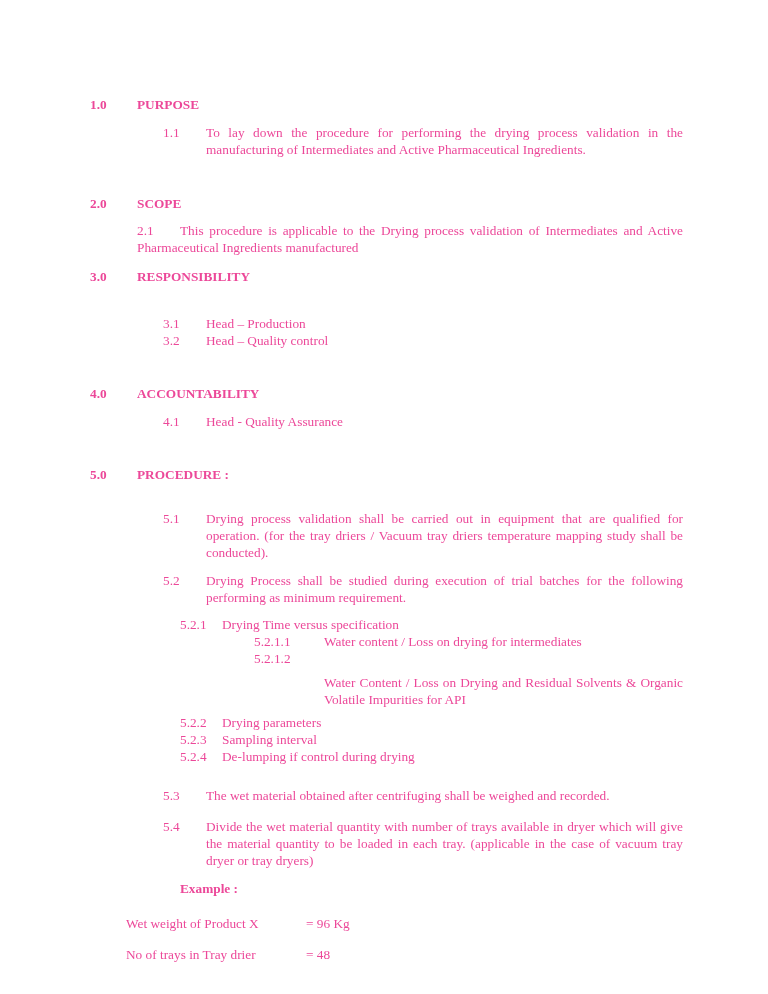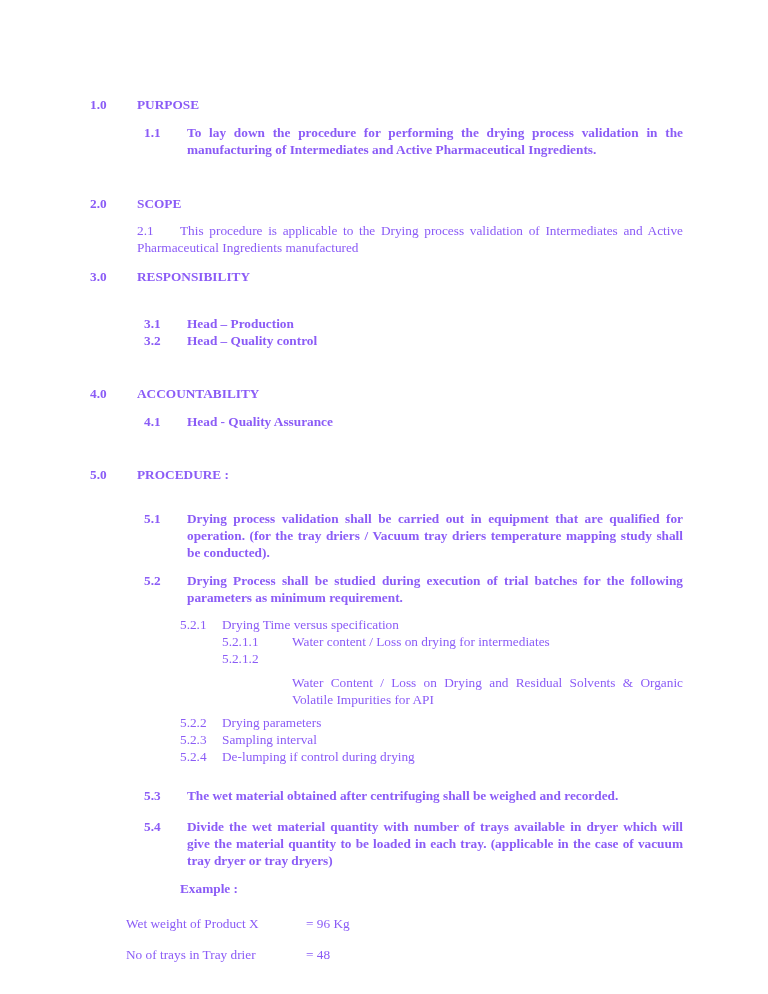--- a/index.html
+++ b/index.html
@@ -2,46 +2,46 @@
 <html><head>
 <meta charset="utf-8">
 <style>
   * { margin: 0; padding: 0; box-sizing: border-box; }
   html, body { background: #ffffff; }
   .page {
     position: relative;
     width: 768px;
     height: 994px;
     background: #ffffff;
-    color: #8b5cf6;
+    color: #ec4899;
     font-family: "Liberation Serif", "DejaVu Serif", serif;
     font-size: 13.3px;
     line-height: 17px;
     padding: 96px 85px 20px 90px;
     overflow: hidden;
   }
   
   .sec { display: flex; font-weight: bold; }
   .sec .num { width: 47px; flex-shrink: 0; }
   
-  .clause { display: flex; margin-left: 54px; font-weight: bold; }
+  .clause { display: flex; margin-left: 73px; }
   .clause .cnum { width: 43px; flex-shrink: 0; }
   .clause .ctext { flex: 1; }
   .clause.justify .ctext { text-align: justify; }
   
   .para { margin-left: 47px; }
   .para.justify { text-align: justify; }
   .para .inum { display: inline-block; width: 43px; }
   
   .sub { display: flex; margin-left: 90px; }
   .sub .cnum { width: 42px; flex-shrink: 0; }
   .sub .ctext { flex: 1; }
   
   .sub2 { display: flex; margin-left: 132px; }
-  .sub2 .cnum { width: 70px; flex-shrink: 0; }
+  .sub2 .cnum { width: 70px; flex-shrink: 0; margin-left: 32px; }
   .sub2 .ctext { flex: 1; }
   .sub2.justify .ctext { text-align: justify; margin-top: 24px; }
   
   .example-heading { font-weight: bold; margin-left: 90px; }
   .example-row { display: flex; margin-left: 36px; }
   .example-row .label { width: 180px; flex-shrink: 0; }
   
   .mt6  { margin-top: 6px; }
   .mt10 { margin-top: 10px; }
   .mt11 { margin-top: 11px; }
@@ -104,21 +104,21 @@
     <span class="title">PROCEDURE :</span>
   </div>
 
   <div class="clause justify mt27">
     <span class="cnum">5.1</span>
     <span class="ctext">Drying process validation shall be carried out in equipment that are qualified for operation. (for the tray driers / Vacuum tray driers   temperature mapping study shall be conducted).</span>
   </div>
 
   <div class="clause justify mt11">
     <span class="cnum">5.2</span>
-    <span class="ctext">Drying Process shall be studied during execution of trial batches for the following parameters as minimum requirement.</span>
+    <span class="ctext">Drying Process shall be studied during execution of trial batches for the following performing as minimum requirement.</span>
   </div>
 
   <div class="sub mt13">
     <span class="cnum">5.2.1</span>
     <span class="ctext">Drying Time versus specification</span>
   </div>
   <div class="sub2">
     <span class="cnum">5.2.1.1</span>
     <span class="ctext">Water content / Loss on drying for intermediates</span>
   </div>

